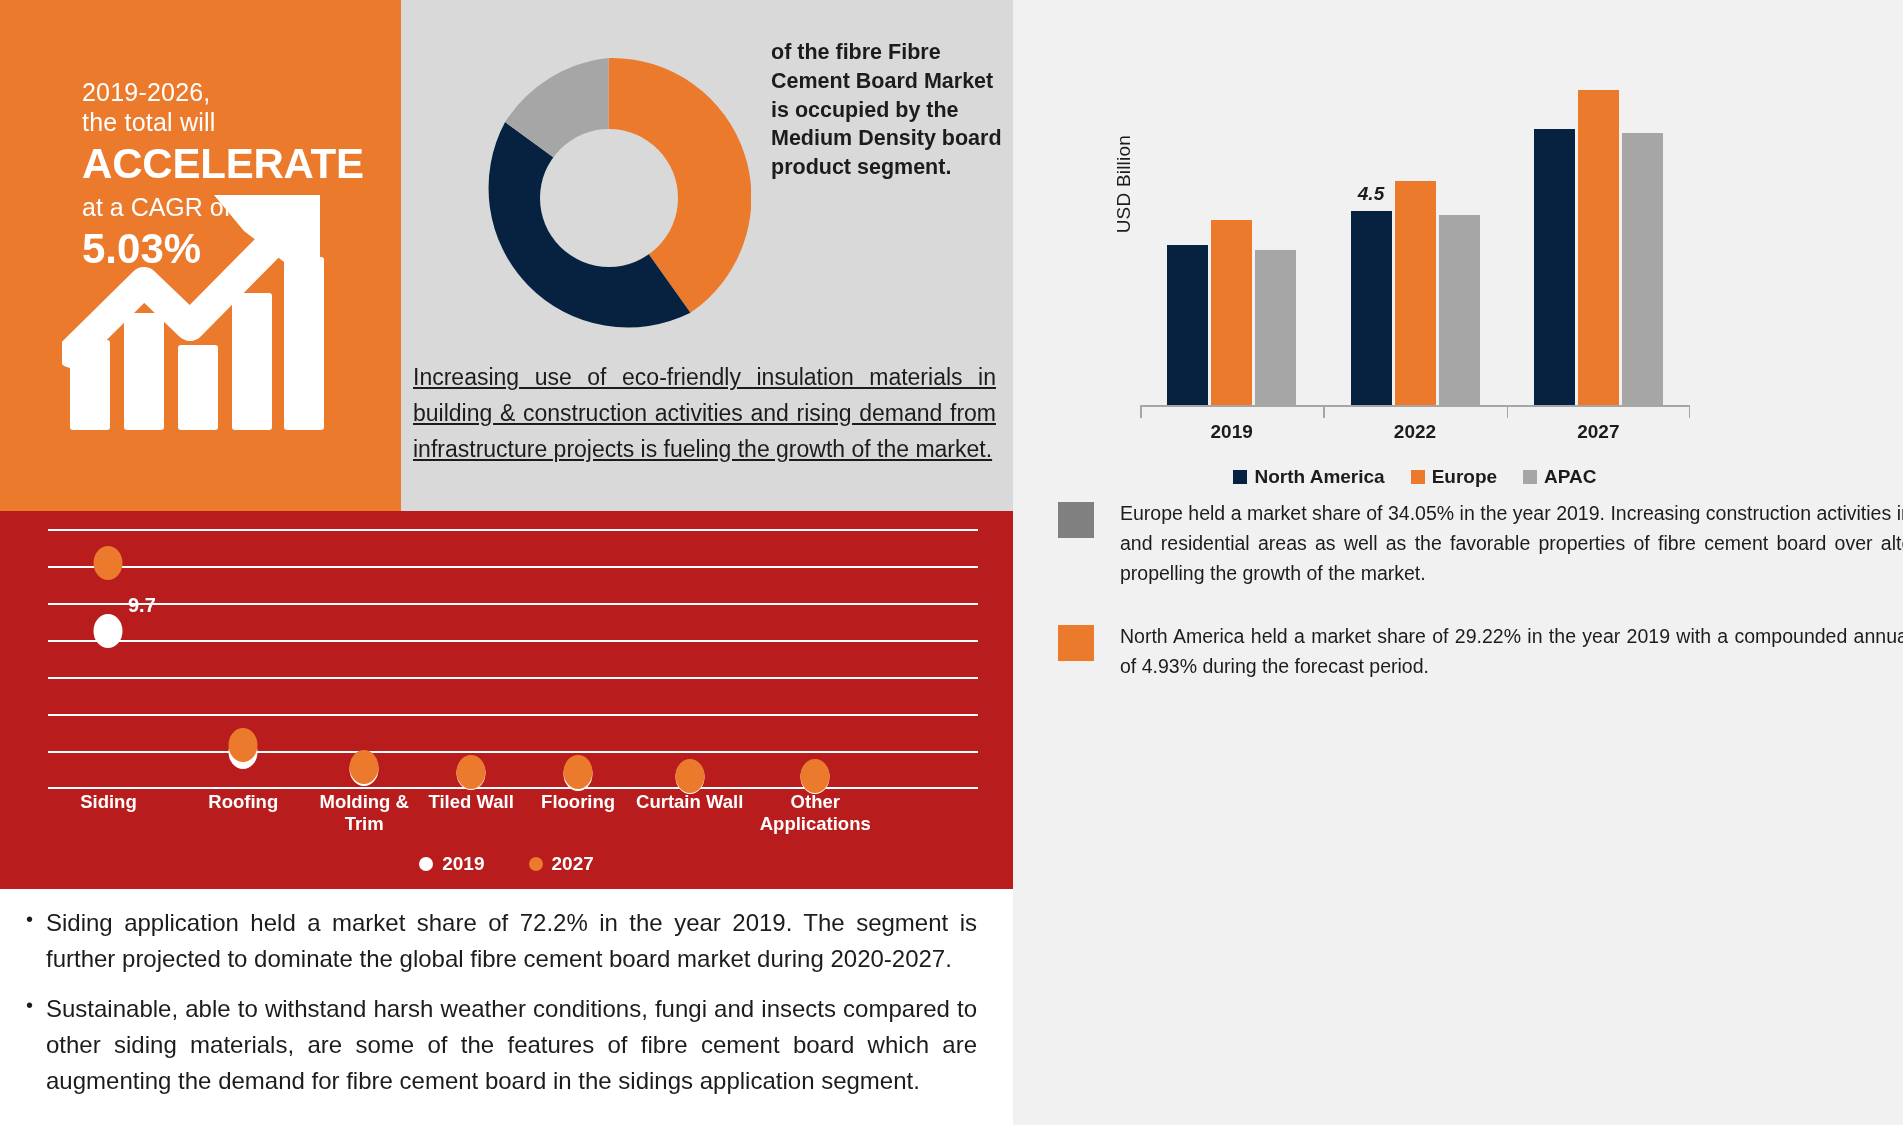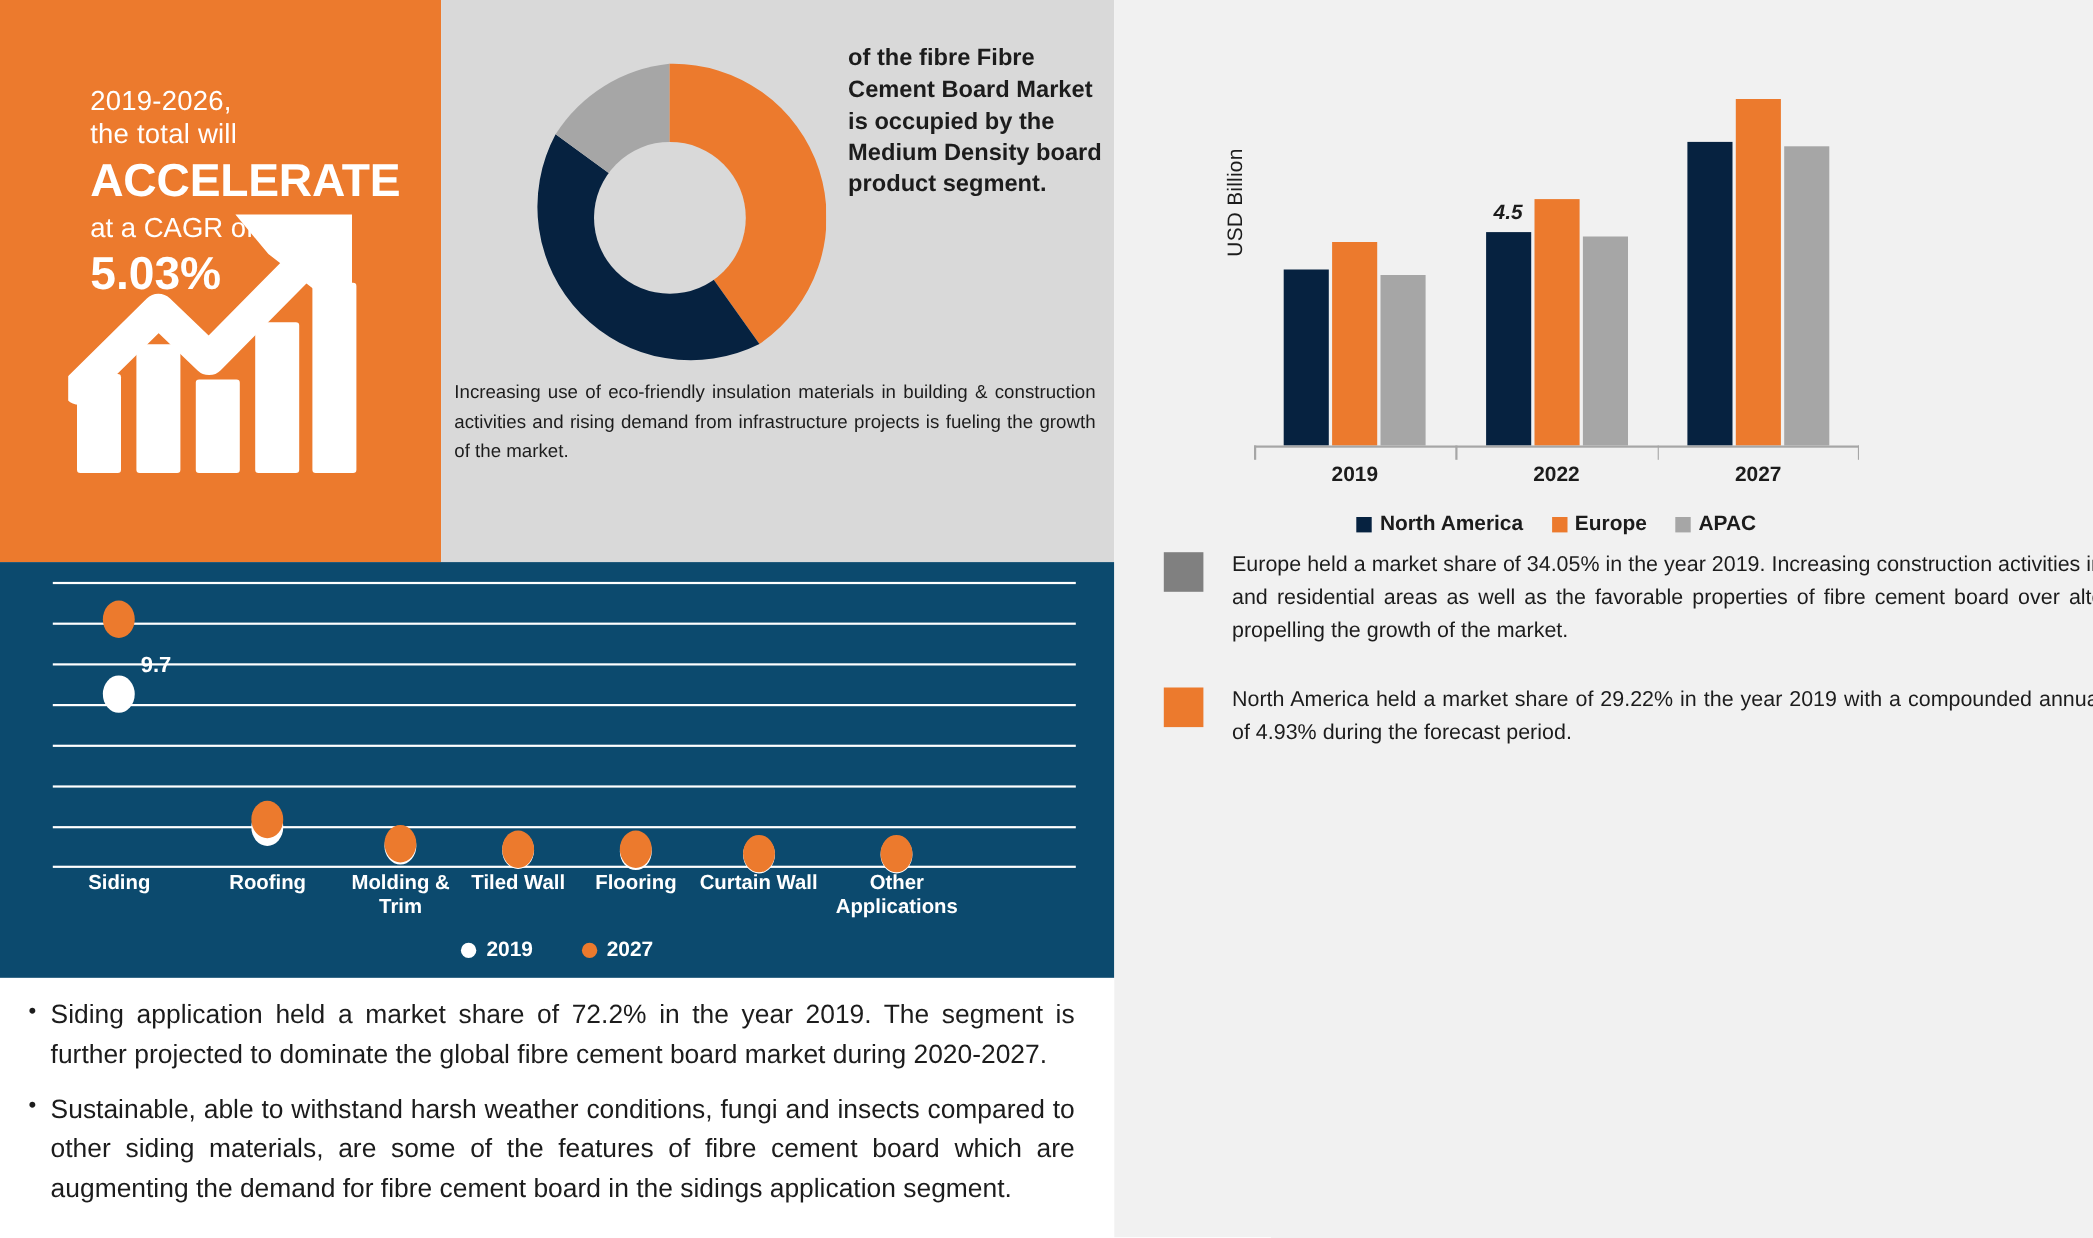--- a/index.html
+++ b/index.html
@@ -33,28 +33,28 @@
   }
   #donut-chart { position: absolute; left: 65px; top: 55px; width: 285px; height: 285px; }
   #donut-chart .hole {
     position: absolute; left: 50%; top: 50%; transform: translate(-50%,-50%);
     width: 138px; height: 138px; border-radius: 50%; background: #d9d9d9;
   }
   #donut-callout { position: absolute; left: 370px; top: 38px; width: 240px; }
   #donut-pct { font-size: 40px; font-weight: 700; color: #ec7a2d; line-height: 1; margin-bottom: 14px; }
   #donut-statement { font-size: 21.5px; font-weight: 700; color: #1c1c1c; line-height: 1.34; }
   #donut-paragraph {
-    position: absolute; left: 12px; top: 344px; width: 583px;
-    font-size: 17px; color: #1c1c1c; line-height: 1.56; text-align: justify;
+    position: absolute; left: 12px; top: 360px; width: 583px;
+    font-size: 23px; color: #1c1c1c; line-height: 1.56; text-align: justify; text-decoration: underline;
   }
 
   
   #dot-panel {
     position: absolute; left: 0; top: 511px; width: 1013px; height: 378px;
-    background: #0c4a6e;
+    background: #b91c1c;
   }
   #dot-plot { position: absolute; left: 48px; top: 18px; width: 930px; height: 258px; }
   #dot-plot .gridline {
     position: absolute; left: 0; width: 930px; height: 1.5px; background: #ffffff;
   }
   #dot-plot .dot {
     position: absolute; width: 29px; height: 34px; border-radius: 50%;
     transform: translate(-50%, -50%);
   }
   #dot-plot .dot.d2019 { background: #ffffff; }

